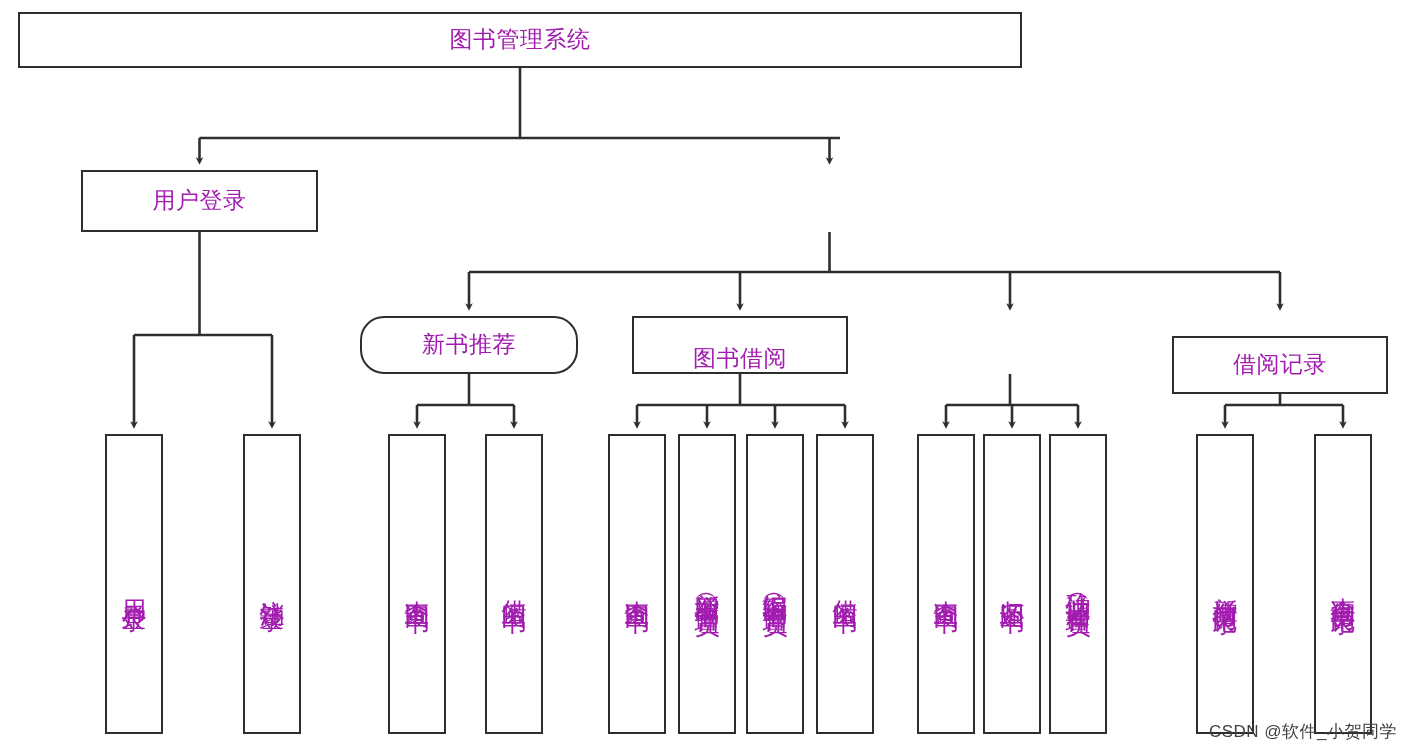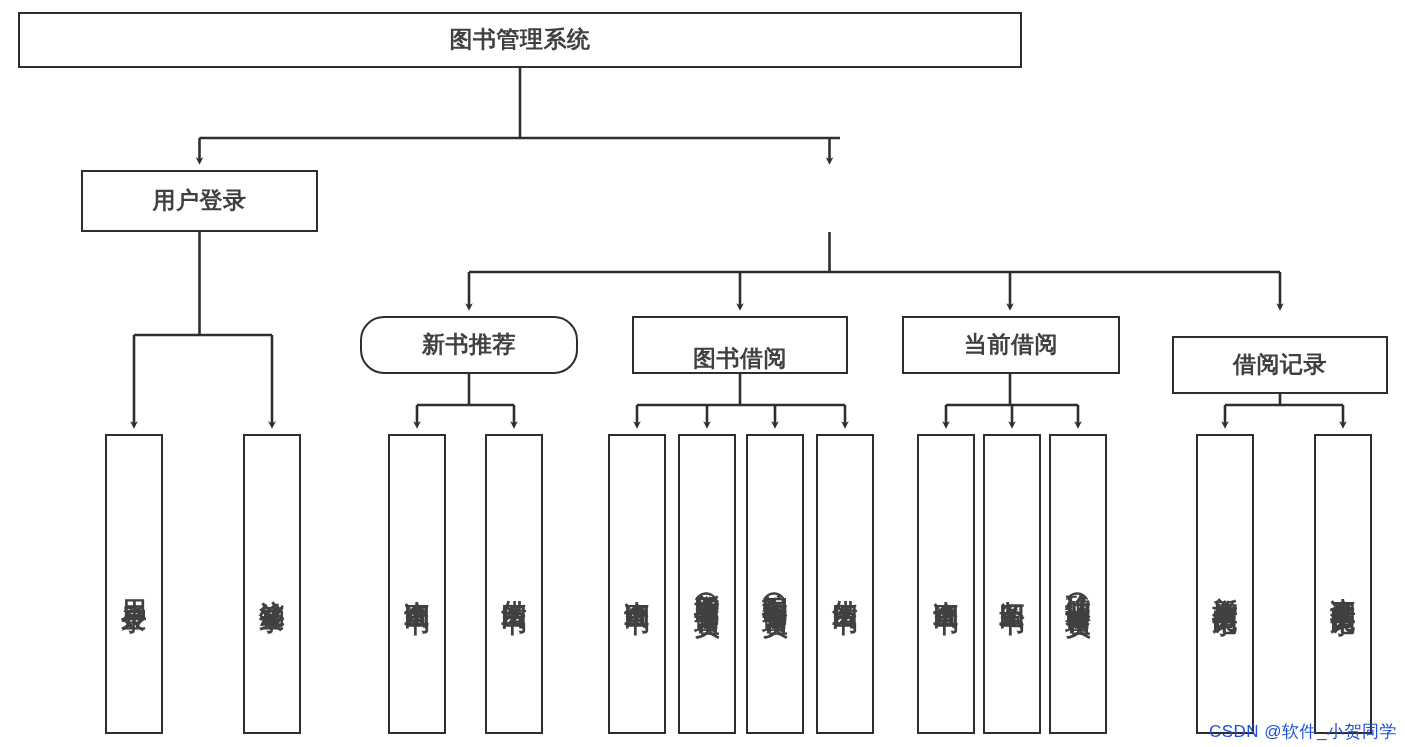--- a/index.html
+++ b/index.html
@@ -28,22 +28,21 @@
     pointer-events: none;
   }
   .node {
     position: absolute;
     box-sizing: border-box;
     background: #ffffff;
     border: 2.5px solid #2e2e2e;
     display: flex;
     align-items: center;
     justify-content: center;
-    color: #404040;
-    font-weight: bold;
+    color: #a21caf;
   }
   .node .nlabel {
     display: block;
     line-height: 1.18;
     letter-spacing: 0.5px;
     text-align: center;
   }
   .node.horiz .nlabel {
     font-size: 23px;
     writing-mode: horizontal-tb;
@@ -59,21 +58,21 @@
     font-size: 25px;
     letter-spacing: 3px;
     line-height: 1;
     white-space: nowrap;
   }
   .watermark {
     position: absolute;
     right: 8px;
     bottom: 4px;
     font-size: 17px;
-    color: #1d4ed8;
+    color: #404040;
     letter-spacing: 0.5px;
     white-space: nowrap;
     margin-top: 6px;
   }
 </style>
 </head>
 <body>
 
 <div id="canvas">
 
@@ -134,23 +133,20 @@
   <div class="node horiz" style="left:81px;top:170px;width:237px;height:62px;">
     <span class="nlabel">用户登录</span>
   </div>
 
   <div class="node horiz" style="left:360px;top:316px;width:218px;height:58px;border-radius:24px;">
     <span class="nlabel">新书推荐</span>
   </div>
   <div class="node horiz" style="left:632px;top:316px;width:216px;height:58px;align-items:flex-end;">
     <span class="nlabel">图书借阅</span>
   </div>
-  <div class="node horiz" style="left:902px;top:316px;width:218px;height:58px;">
-    <span class="nlabel">当前借阅</span>
-  </div>
   <div class="node horiz" style="left:1172px;top:336px;width:216px;height:58px;">
     <span class="nlabel">借阅记录</span>
   </div>
 
   <div class="node vert" style="left:105px;top:434px;width:58px;height:300px;">
     <span class="nlabel">用户登录</span>
   </div>
   <div class="node vert" style="left:243px;top:434px;width:58px;height:300px;">
     <span class="nlabel">注销登录</span>
   </div>

